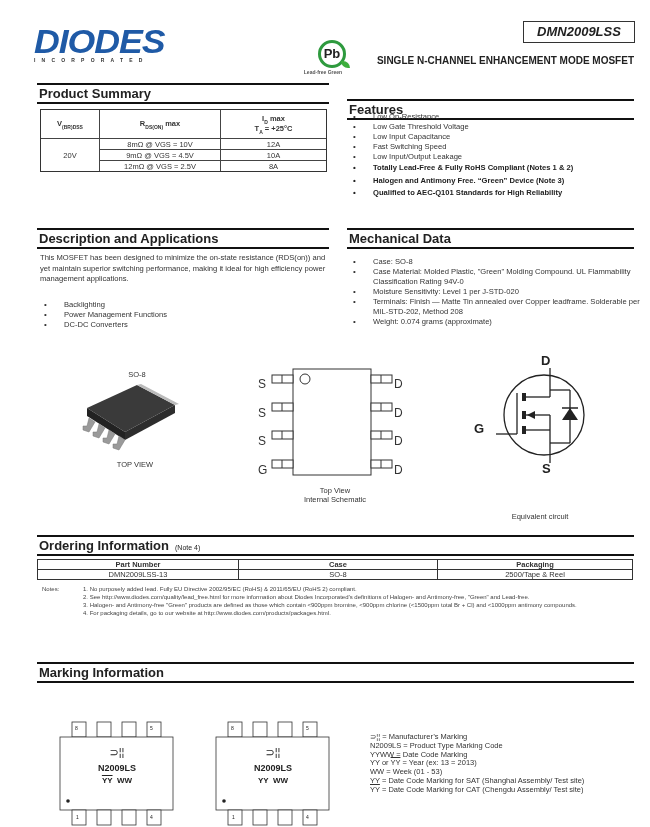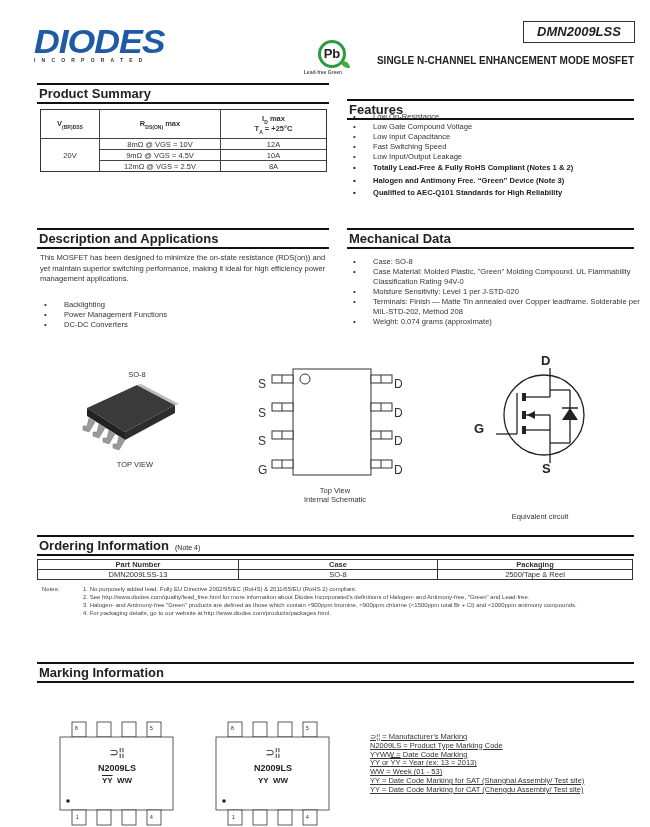--- a/index.html
+++ b/index.html
@@ -87,21 +87,21 @@
     <td>8A</td>
   </tr>
 </tbody>
   </table>
 
 <div class="abs sec" style="left:347px; top:99px; width:285px;">
   <span>Features</span>
 </div>
 <ul class="abs bul" style="left:346px; top:108px; width:290px;">
   <li>Low On-Resistance</li>
-  <li>Low Gate Compound Voltage</li>
+  <li>Low Gate Threshold Voltage</li>
   <li>Low Input Capacitance</li>
   <li>Fast Switching Speed</li>
   <li>Low Input/Output Leakage</li>
   <li class="b">Totally Lead-Free &amp; Fully RoHS Compliant (Notes 1 &amp; 2)</li>
   <li class="b">Halogen and Antimony Free. “Green” Device (Note 3)</li>
   <li class="b">Qualified to AEC-Q101 Standards for High Reliability</li>
 </ul>
 
 <div class="abs sec" style="left:37px; top:228px; width:290px;">
   <span>Description and Applications</span>
@@ -277,21 +277,21 @@
   <div class="abs" style="left:92px; top:7px; font-size:5px;">5</div>
   <div class="abs" style="left:18px; top:96px; font-size:5px;">1</div>
   <div class="abs" style="left:92px; top:96px; font-size:5px;">4</div>
   <div class="abs" style="left:0; top:28px; width:118px; text-align:center; font-size:11px;">⊃¦¦</div>
   <div class="abs" style="left:0; top:45px; width:118px; text-align:center; font-size:9px; font-weight:bold;">N2009LS</div>
   <div class="abs" style="left:0; top:58px; width:118px; text-align:center; font-size:8px; font-weight:bold;">
     <span>YY</span>&nbsp;&nbsp;<span>WW</span>
   </div>
 </div>
 
-<div class="abs legend" style="left:370px; top:733px; width:280px;text-decoration:underline;">
+<div class="abs legend" style="left:370px; top:733px; width:280px;">
   <div>⊃¦¦ = Manufacturer’s Marking</div>
   <div>N2009LS = Product Type Marking Code</div>
   <div>YYWW = Date Code Marking</div>
   <div><span>YY or </span><span class="ol">YY</span><span> = Year (ex: 13 = 2013)</span></div>
   <div>WW = Week (01 - 53)</div>
   <div><span>YY</span><span> = Date Code Marking for SAT (Shanghai Assembly/ Test site)</span></div>
   <div><span class="ol">YY</span><span> = Date Code Marking for CAT (Chengdu Assembly/ Test site)</span></div>
 </div>
 
 </body></html>

